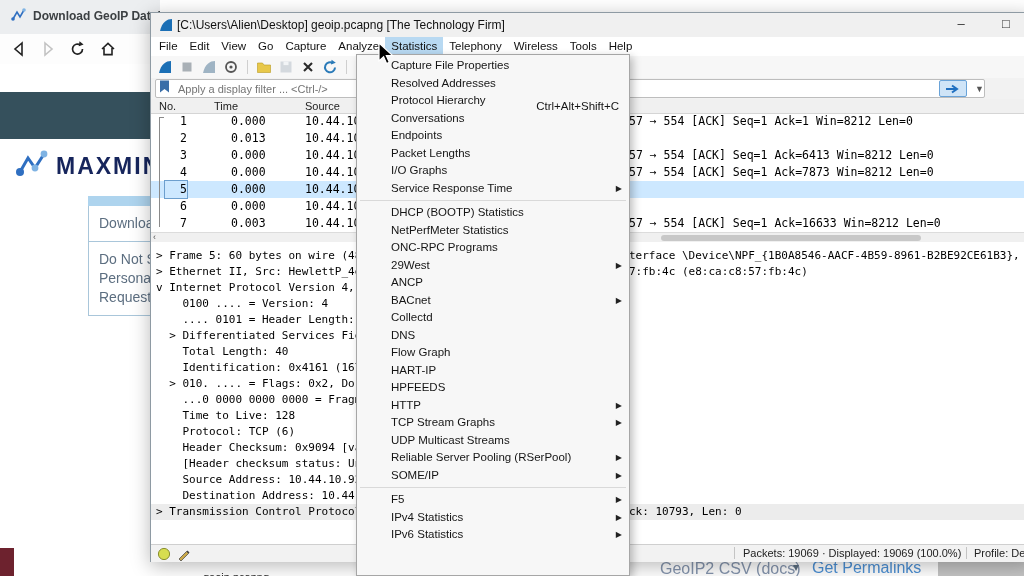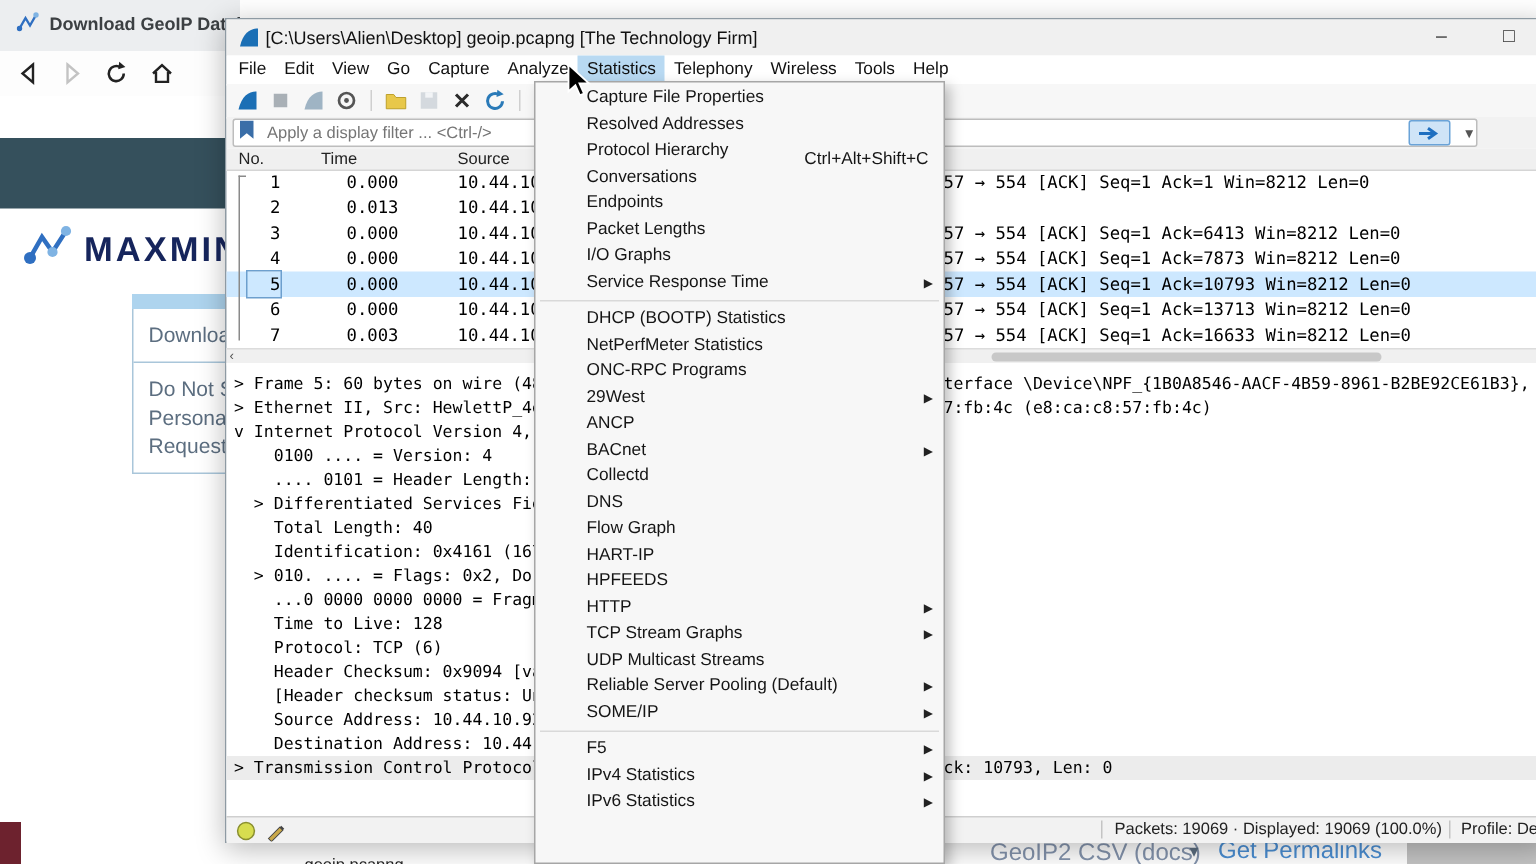--- a/index.html
+++ b/index.html
@@ -279,27 +279,25 @@
       <div class="prow">
         <span class="c-no">4</span>
         <span class="c-time">0.000</span>
         <span class="c-src">10.44.10.</span>
         <span class="c-info">57 → 554 [ACK] Seq=1 Ack=7873 Win=8212 Len=0</span>
       </div>
       <div class="prow sel">
         <span class="c-no">5</span>
         <span class="c-time">0.000</span>
         <span class="c-src">10.44.10.</span>
-        <span class="c-info">57 → 554 [ACK] Seq=1 Ack=10793 Win=8212 Len=0</span>
       </div>
       <div class="prow">
         <span class="c-no">6</span>
         <span class="c-time">0.000</span>
         <span class="c-src">10.44.10.</span>
-        <span class="c-info">57 → 554 [ACK] Seq=1 Ack=13713 Win=8212 Len=0</span>
       </div>
       <div class="prow">
         <span class="c-no">7</span>
         <span class="c-time">0.003</span>
         <span class="c-src">10.44.10.</span>
         <span class="c-info">57 → 554 [ACK] Seq=1 Ack=16633 Win=8212 Len=0</span>
       </div>
     </div>
   <div id="bracket-h" class="abs"></div>
   <div id="bracket-v" class="abs"></div>
@@ -363,21 +361,21 @@
     <div class="mitem"><span>ANCP</span></div>
     <div class="mitem"><span>BACnet</span><span class="marrow">▶</span></div>
     <div class="mitem"><span>Collectd</span></div>
     <div class="mitem"><span>DNS</span></div>
     <div class="mitem"><span>Flow Graph</span></div>
     <div class="mitem"><span>HART-IP</span></div>
     <div class="mitem"><span>HPFEEDS</span></div>
     <div class="mitem"><span>HTTP</span><span class="marrow">▶</span></div>
     <div class="mitem"><span>TCP Stream Graphs</span><span class="marrow">▶</span></div>
     <div class="mitem"><span>UDP Multicast Streams</span></div>
-    <div class="mitem"><span>Reliable Server Pooling (Default)</span><span class="marrow">▶</span></div>
+    <div class="mitem"><span>Reliable Server Pooling (RSerPool)</span><span class="marrow">▶</span></div>
     <div class="mitem"><span>SOME/IP</span><span class="marrow">▶</span></div>
     <div class="msep"></div>
     <div class="mitem"><span>F5</span><span class="marrow">▶</span></div>
     <div class="mitem"><span>IPv4 Statistics</span><span class="marrow">▶</span></div>
     <div class="mitem"><span>IPv6 Statistics</span><span class="marrow">▶</span></div>
   </div>
 
 <span id="cursor" class="abs">
   <svg width="22" height="26">
       <polygon points="1,1 1,19 5.6,14.8 8.6,21.6 11.3,20.3 8.3,13.6 14.6,13.6" fill="#000" stroke="#fff" stroke-width="1.2"></polygon>

